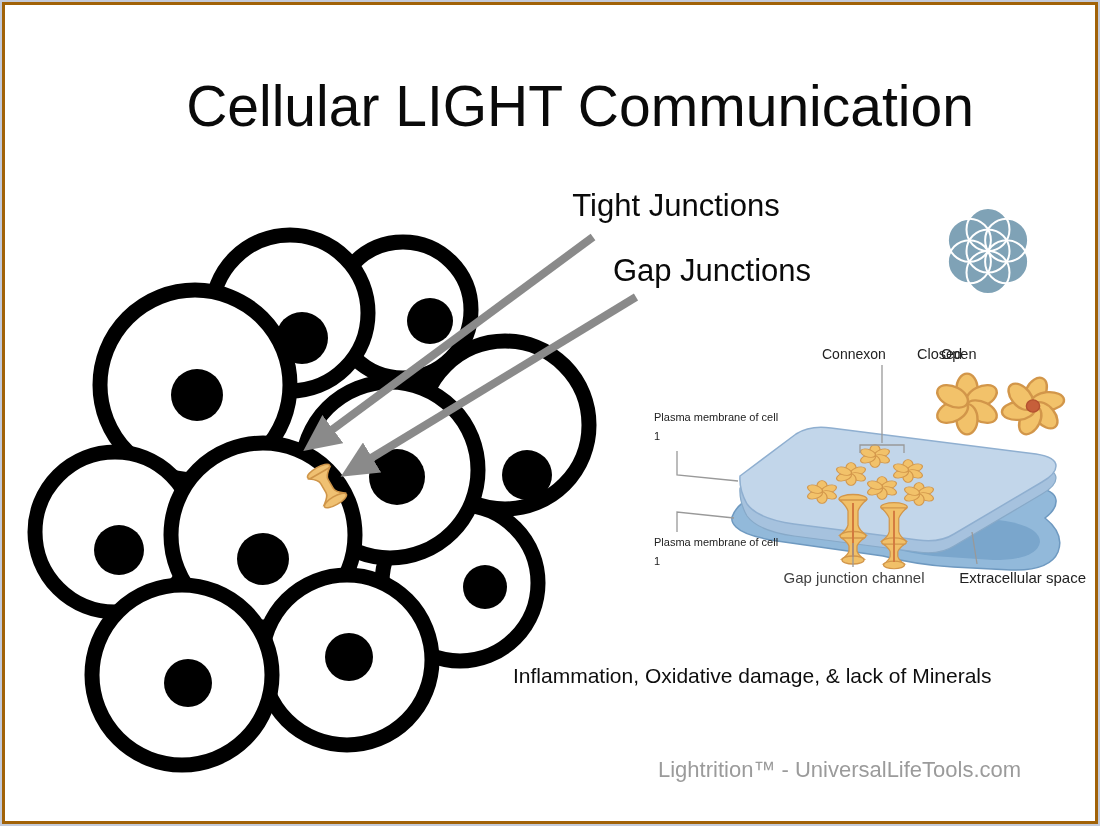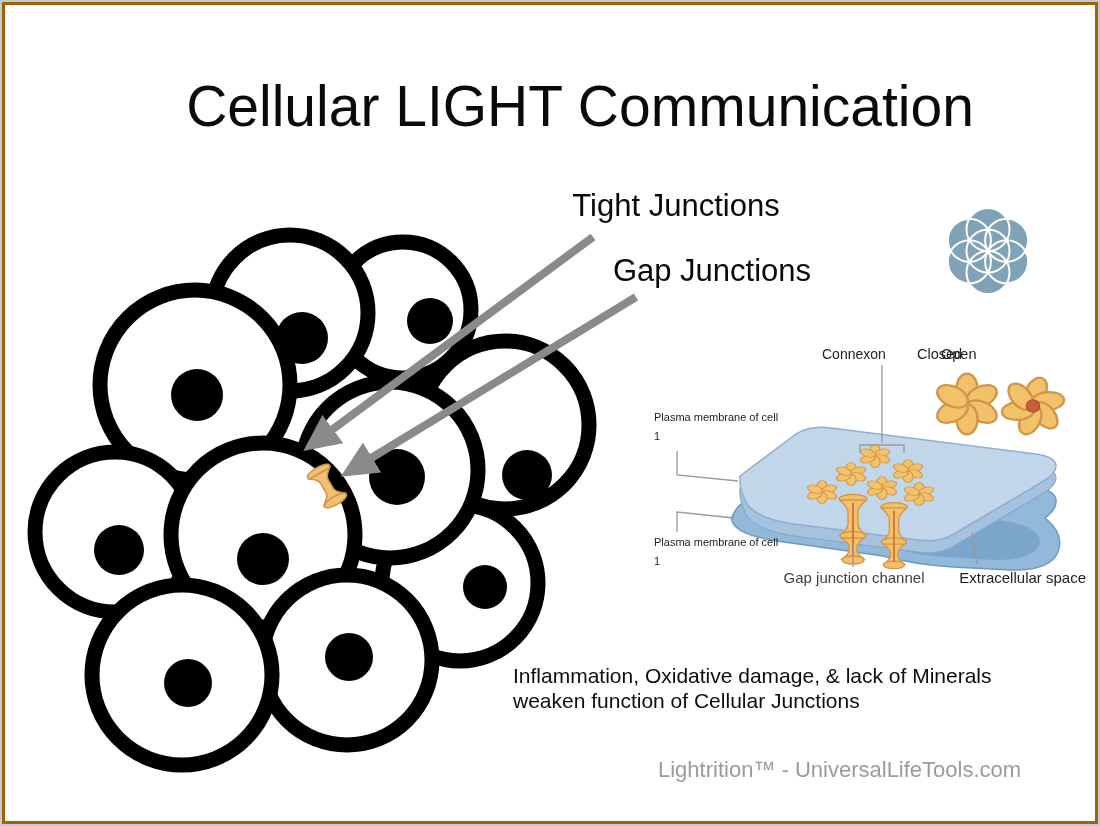--- a/index.html
+++ b/index.html
@@ -224,17 +224,16 @@
   <div class="abs smalllbl closed">Closed</div>
   <div class="abs smalllbl open">Open</div>
 
   <div class="abs pmlbl pm1">Plasma membrane of cell 1</div>
   <div class="abs pmlbl pm2">Plasma membrane of cell 1</div>
   <div class="abs gjc">Gap junction channel</div>
   <div class="abs es">Extracellular space</div>
 
   <div class="abs note">
     <div>Inflammation, Oxidative damage, &amp; lack of Minerals</div>
-    <div>weaken function of Cellular Junctions</div>
   </div>
 
   <div class="abs credit">Lightrition™ - UniversalLifeTools.com</div>
 </div>
 
 </body></html>

